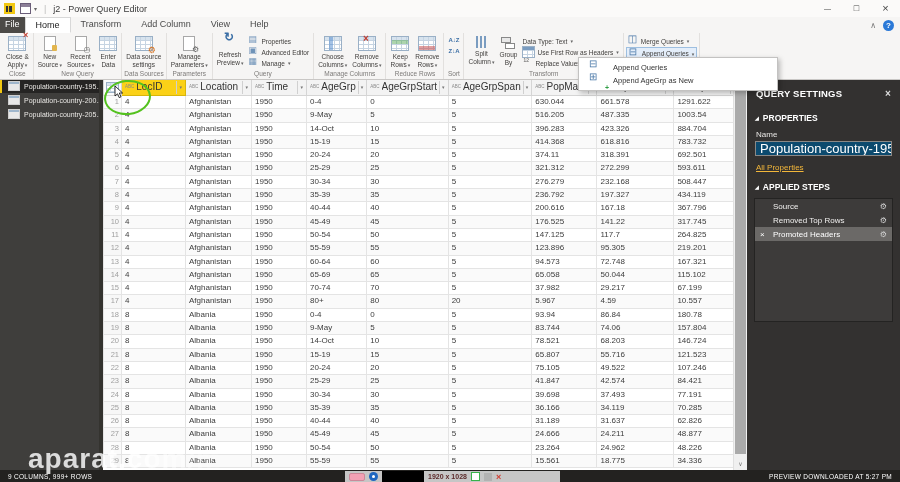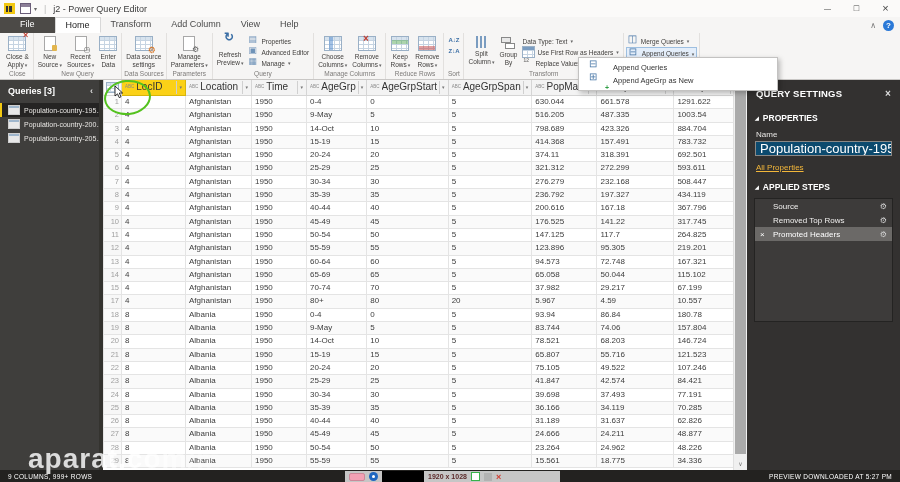--- a/index.html
+++ b/index.html
@@ -19,21 +19,21 @@
   .win-btns{margin-left:auto;display:flex;height:17px;}
   .win-btn{width:29px;text-align:center;font-size:9px;color:#444;line-height:16px;}
   .win-btn.min::after{content:"—";font-size:7px;}
   .win-btn.max::after{content:"□";}
   .win-btn.close::after{content:"×";font-size:11px;}
 
   
   .tabrow{position:absolute;top:17px;left:0;right:0;height:16px;background:#f6f5f4;
           border-bottom:1px solid #d8d8d8;display:flex;font-size:9px;color:#4a4a4a;}
   .tab{padding:0 10px;line-height:15px;}
-  .tab.file{background:#4c4a47;color:#fff;padding:0 20px;}
+  .tab.file{background:#4c4a47;color:#fff;padding:0 5px;}
   .tab.active{background:#fff;border:1px solid #d8d8d8;border-bottom:1px solid #fff;color:#222;}
   .tab-right{margin-left:auto;display:flex;align-items:center;gap:7px;padding-right:6px;}
   .ribbon-collapse{font-size:8px;color:#777;}
   .help-ic{width:11px;height:11px;border-radius:50%;background:#2b79d7;color:#fff;
            font-size:8px;text-align:center;line-height:11px;font-weight:bold;}
 
   
   .ribbon{position:absolute;top:33px;left:0;right:0;height:46px;background:#f6f5f4;
           border-bottom:1px solid #c9c7c5;display:flex;align-items:stretch;padding-left:2px;z-index:40;}
   .rgroup{display:flex;flex-direction:column;border-right:1px solid #e2e0de;padding:1px 2px 0;}
@@ -370,24 +370,20 @@
         <span class="ic ic-append"></span>
         <span>Append Queries</span>
       </div>
       <div class="menu-item">
         <span class="ic ic-append-new"></span>
         <span>Append AgeGrp as New</span>
       </div>
     </div>
 
   <div class="queries-panel">
-    <div class="qp-header">
-      <span>Queries [3]</span>
-      <span class="qp-collapse">‹</span>
-    </div>
     <div id="query-list">
         <div class="q-item selected">
           <span class="q-ic"></span>
           <span>Population-country-195...</span>
         </div>
         <div class="q-item">
           <span class="q-ic"></span>
           <span>Population-country-200...</span>
         </div>
         <div class="q-item">
@@ -507,34 +503,34 @@
             <td>1003.54</td>
           </tr>
           <tr>
             <td class="rownum">3</td>
             <td>4</td>
             <td>Afghanistan</td>
             <td>1950</td>
             <td>14-Oct</td>
             <td>10</td>
             <td>5</td>
-            <td>798.689</td>
+            <td>396.283</td>
             <td>423.326</td>
             <td>884.704</td>
           </tr>
           <tr>
             <td class="rownum">4</td>
             <td>4</td>
             <td>Afghanistan</td>
             <td>1950</td>
             <td>15-19</td>
             <td>15</td>
             <td>5</td>
             <td>414.368</td>
-            <td>157.491</td>
+            <td>618.816</td>
             <td>783.732</td>
           </tr>
           <tr>
             <td class="rownum">5</td>
             <td>4</td>
             <td>Afghanistan</td>
             <td>1950</td>
             <td>20-24</td>
             <td>20</td>
             <td>5</td>

